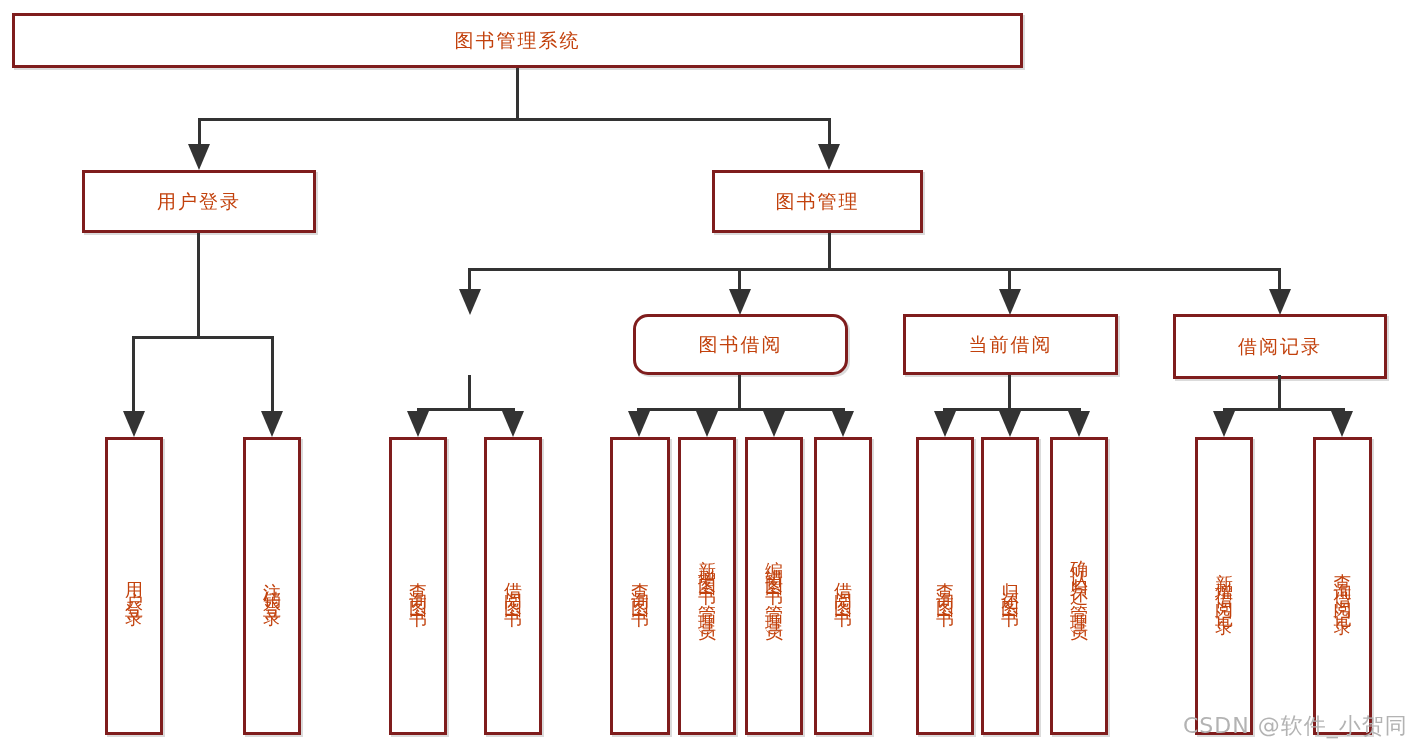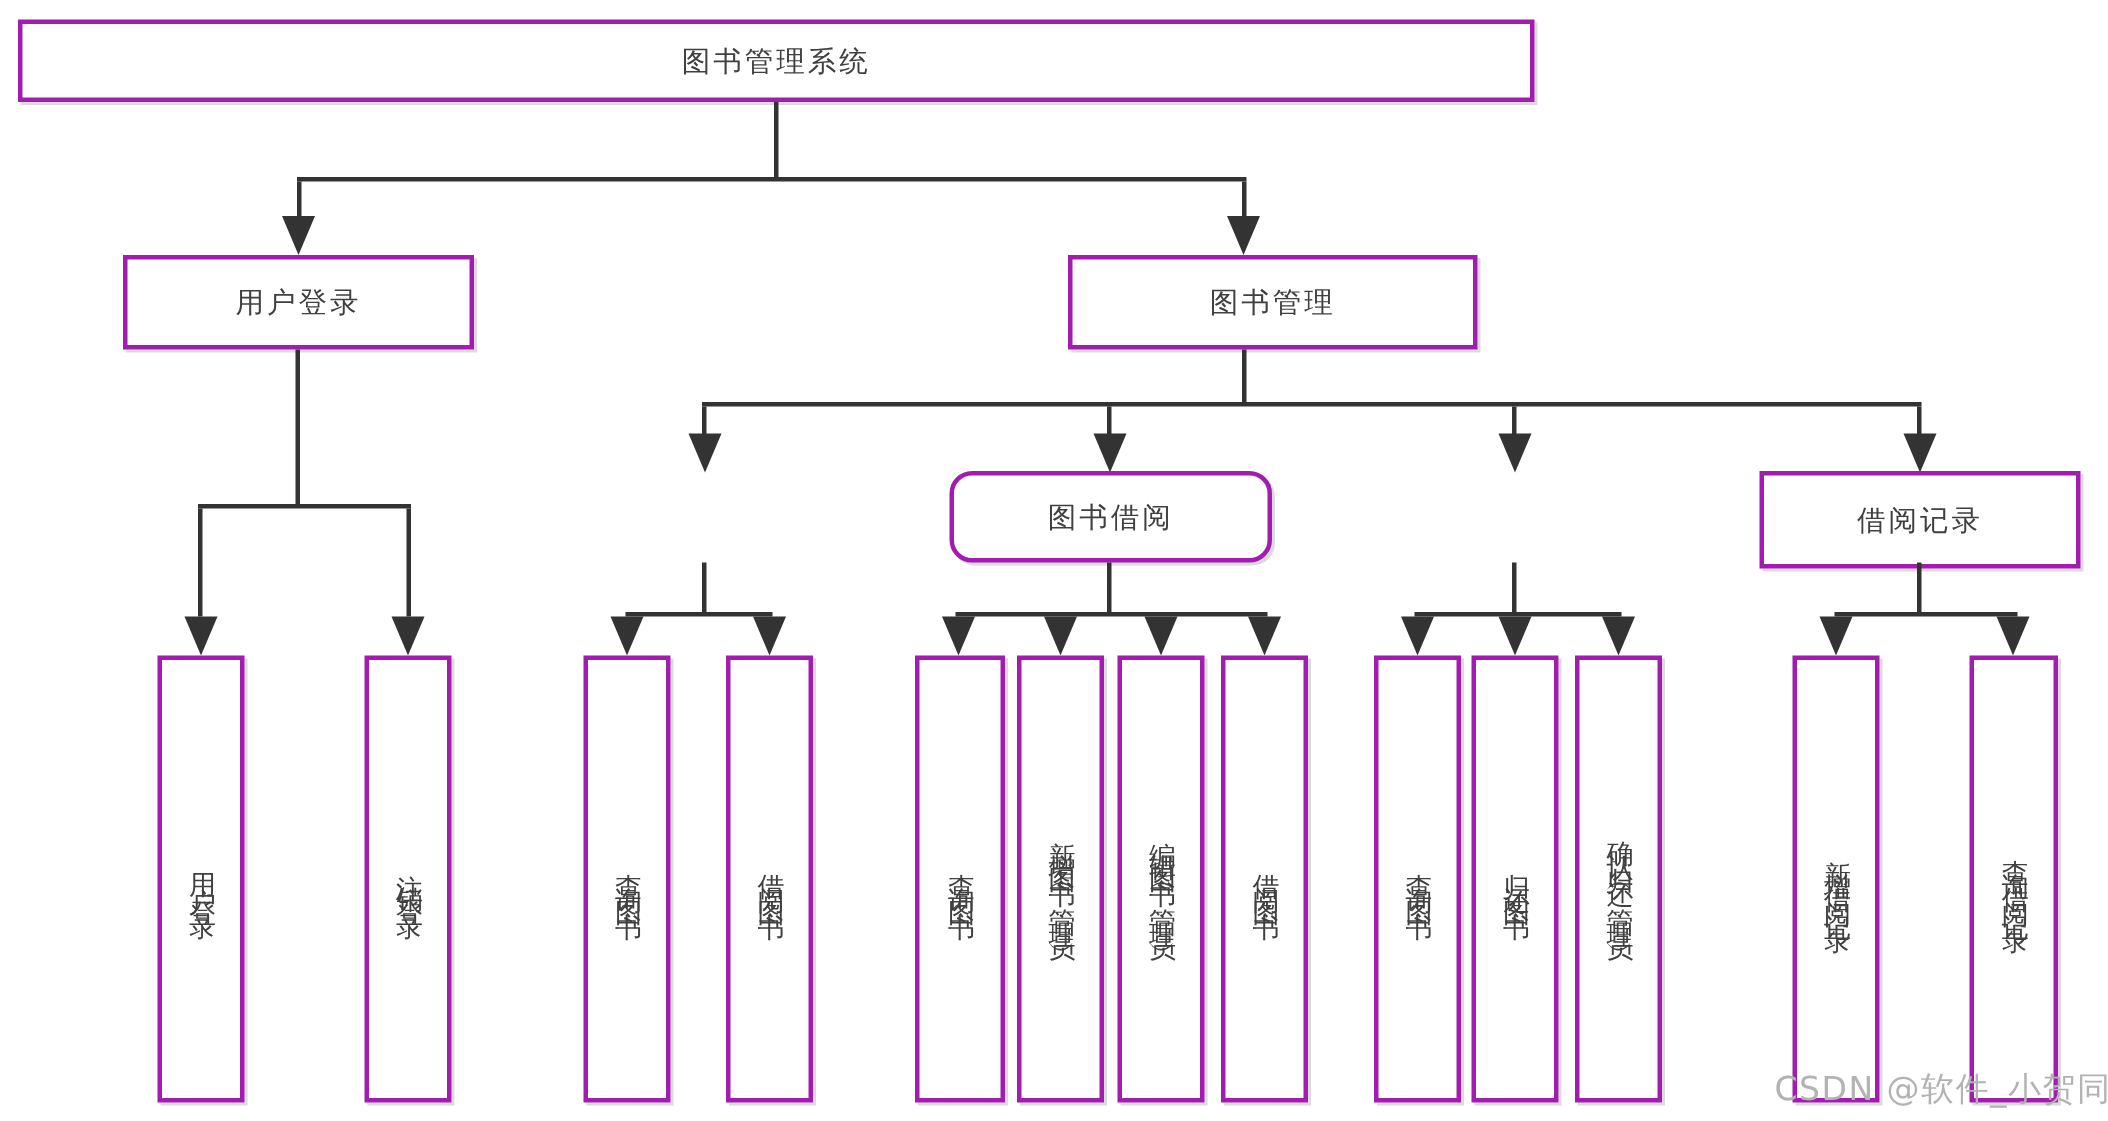--- a/index.html
+++ b/index.html
@@ -2,23 +2,23 @@
 <html><head>
 <meta charset="utf-8">
 <style>
   html,body{margin:0;padding:0;background:#ffffff;}
   .canvas{
     position:relative;width:1405px;height:747px;background:#ffffff;overflow:hidden;
     font-family:"DejaVu Sans","Liberation Sans",sans-serif;
   }
   .box{
     position:absolute;box-sizing:border-box;background:#ffffff;
-    border:3px solid #a21caf;box-shadow:2px 2px 0 rgba(0,0,0,0.14);
+    border:3px solid #7f1d1d;box-shadow:2px 2px 0 rgba(0,0,0,0.14);
     display:flex;align-items:center;justify-content:center;
-    color:#404040;font-size:19px;letter-spacing:2px;white-space:nowrap;
+    color:#c2410c;font-size:19px;letter-spacing:2px;white-space:nowrap;
   }
   .leaf{
     writing-mode:vertical-rl;text-orientation:mixed;
     font-size:18px;letter-spacing:9px;line-height:1;white-space:normal;
   }
   .line{position:absolute;background:#333333;}
   .arrow{
     position:absolute;width:0;height:0;
     border-left:11px solid transparent;border-right:11px solid transparent;
     border-top:26px solid #333333;
@@ -40,21 +40,21 @@
   <div class="line" style="left:516px;top:68px;width:3px;height:50px;"></div>
   <div class="line" style="left:198px;top:118px;width:633px;height:3px;"></div>
   <div class="line" style="left:198px;top:121px;width:3px;height:25px;"></div>
   <div class="line" style="left:828px;top:121px;width:3px;height:25px;"></div>
   <div class="arrow" style="left:188px;top:144px;"></div>
   <div class="arrow" style="left:818px;top:144px;"></div>
 
   <div class="box" style="left:82px;top:170px;width:234px;height:63px;">
     <span>用户登录</span>
   </div>
-  <div class="box" style="left:712px;top:170px;width:273px;height:63px;">
+  <div class="box" style="left:712px;top:170px;width:211px;height:63px;">
     <span>图书管理</span>
   </div>
 
   <div class="line" style="left:197px;top:233px;width:3px;height:103px;"></div>
   <div class="line" style="left:132px;top:336px;width:142px;height:3px;"></div>
   <div class="line" style="left:132px;top:339px;width:3px;height:72px;"></div>
   <div class="line" style="left:271px;top:339px;width:3px;height:72px;"></div>
   <div class="arrow" style="left:123px;top:411px;"></div>
   <div class="arrow" style="left:261px;top:411px;"></div>
 
@@ -64,20 +64,23 @@
   <div class="line" style="left:738px;top:271px;width:3px;height:19px;"></div>
   <div class="line" style="left:1008px;top:271px;width:3px;height:19px;"></div>
   <div class="line" style="left:1278px;top:271px;width:3px;height:19px;"></div>
   <div class="arrow" style="left:459px;top:289px;"></div>
   <div class="arrow" style="left:729px;top:289px;"></div>
   <div class="arrow" style="left:999px;top:289px;"></div>
   <div class="arrow" style="left:1269px;top:289px;"></div>
 
   <div class="box" style="left:633px;top:314px;width:215px;height:61px;border-radius:15px;">
     <span>图书借阅</span>
+  </div>
+  <div class="box" style="left:903px;top:314px;width:215px;height:61px;">
+    <span>当前借阅</span>
   </div>
   <div class="box" style="left:1173px;top:314px;width:214px;height:65px;">
     <span>借阅记录</span>
   </div>
 
   <div class="line" style="left:468px;top:375px;width:3px;height:33px;"></div>
   <div class="line" style="left:417px;top:408px;width:98px;height:3px;"></div>
   <div class="arrow" style="left:407px;top:411px;"></div>
   <div class="arrow" style="left:502px;top:411px;"></div>
 

